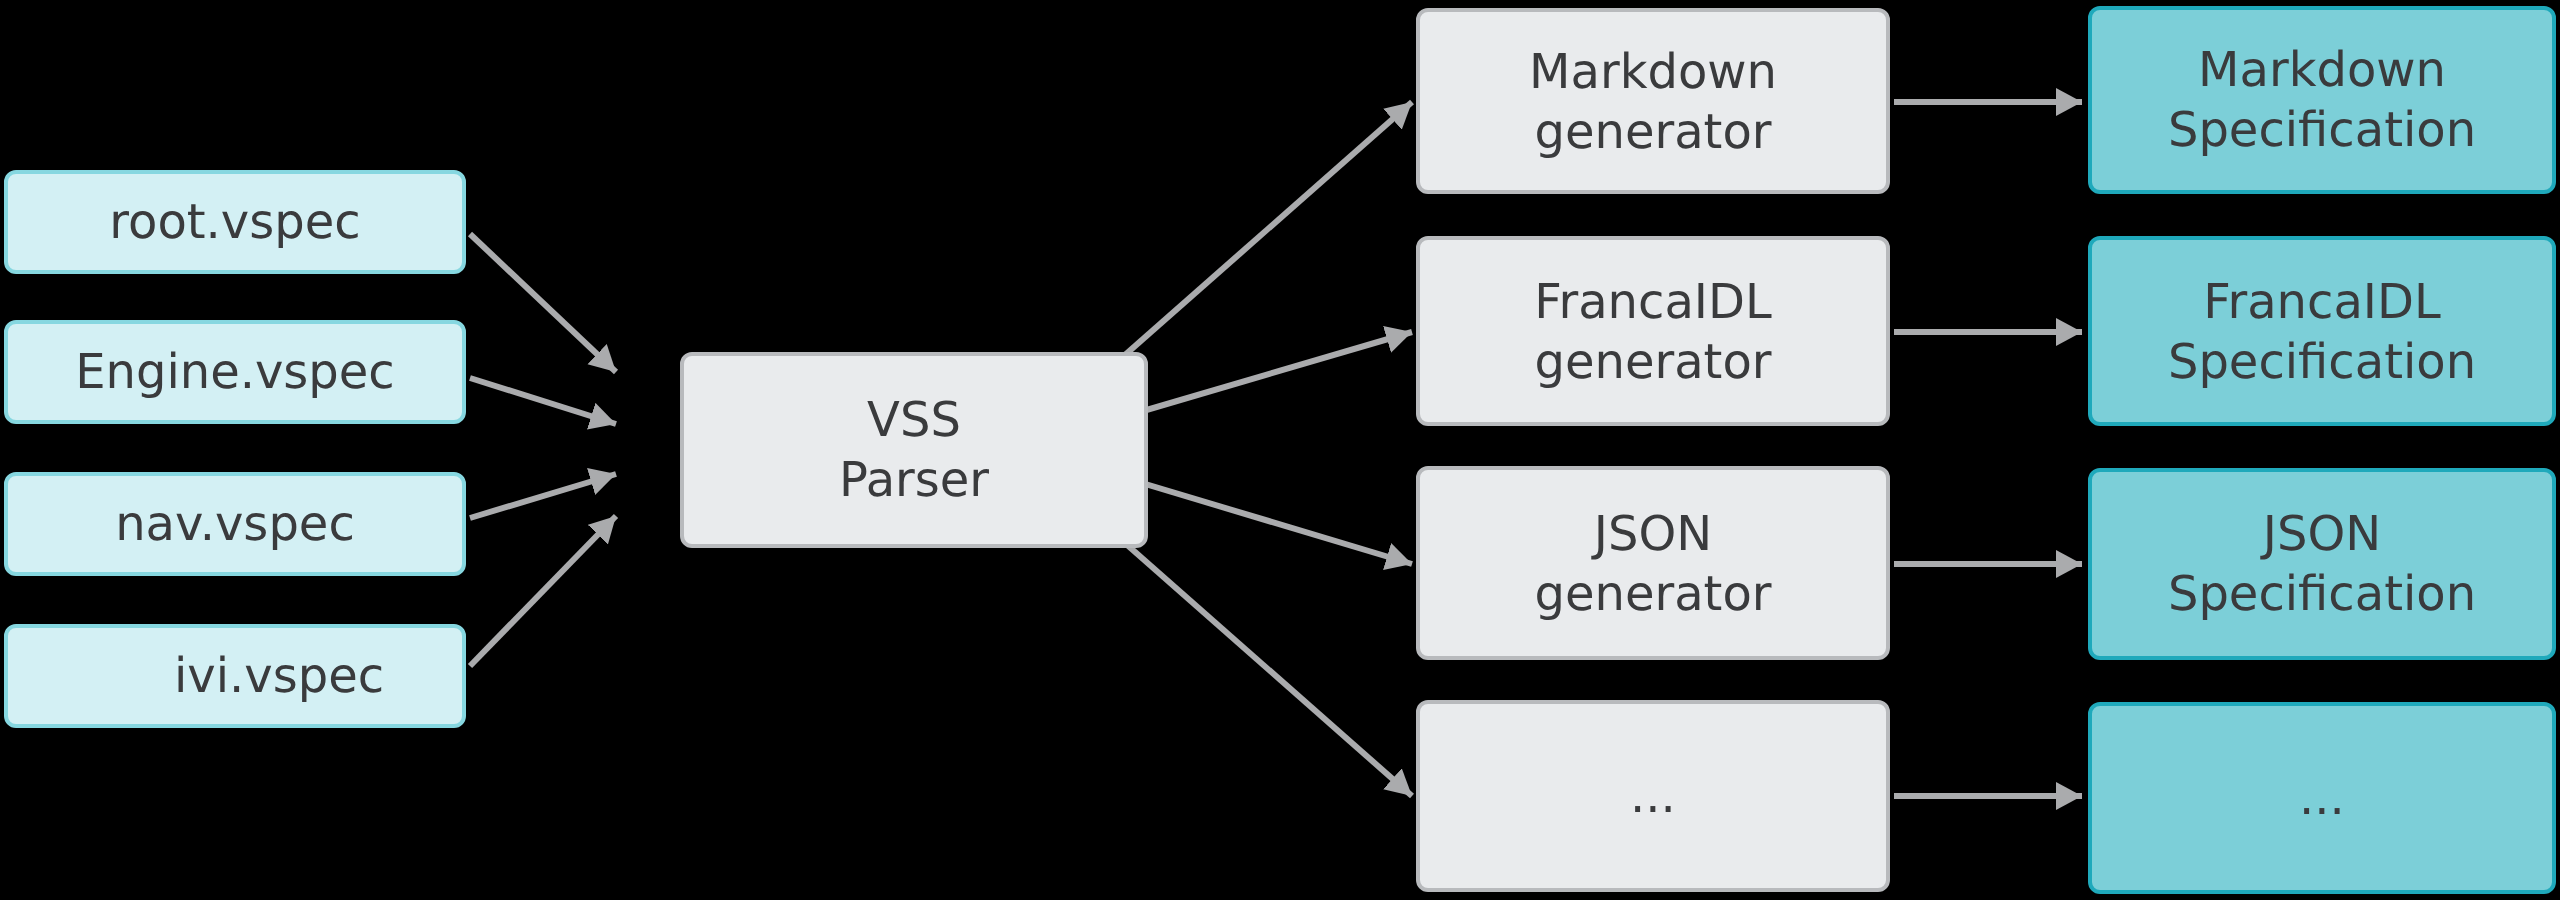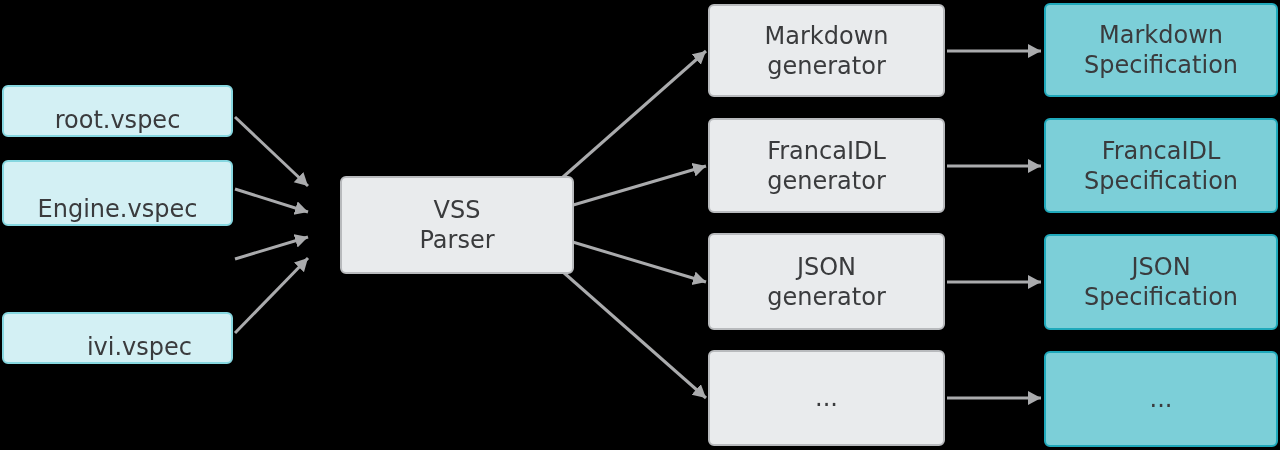--- a/index.html
+++ b/index.html
@@ -44,21 +44,20 @@
   .node .lbl {
     white-space: pre-line;
     font-size: 24px;
     line-height: 30px;
     color: var(--c-text, #3a3b3d);
     font-weight: 500;
   }
   .node.input {
     background: var(--c-input_fill, #d3f0f4);
     border-color: var(--c-input_border, #86d7e0);
-    align-items: flex-end;
   }
   .node.process {
     background: var(--c-process_fill, #e9ebed);
     border-color: var(--c-process_border, #b8babd);
   }
   .node.output {
     background: var(--c-output_fill, #7ccfd8);
     border-color: var(--c-output_border, #1fa9bb);
   }
 </style>
@@ -86,22 +85,25 @@
 
     <line class="arrow" x1="947" y1="51" x2="1041" y2="51" marker-end="url(#ah)"></line>
     <line class="arrow" x1="947" y1="166" x2="1041" y2="166" marker-end="url(#ah)"></line>
     <line class="arrow" x1="947" y1="282" x2="1041" y2="282" marker-end="url(#ah)"></line>
     <line class="arrow" x1="947" y1="398" x2="1041" y2="398" marker-end="url(#ah)"></line>
   </svg>
 
   <div class="node input" style="left:2px; top:85px; width:231px; height:52px;">
     <span class="lbl">root.vspec</span>
   </div>
-  <div class="node input" style="left:2px; top:160px; width:231px; height:66px;">
+  <div class="node input" style="left:2px; top:160px; width:231px; height:52px;">
     <span class="lbl">Engine.vspec</span>
+  </div>
+  <div class="node input" style="left:2px; top:236px; width:231px; height:52px;">
+    <span class="lbl">nav.vspec</span>
   </div>
   <div class="node input" style="left:2px; top:312px; width:231px; height:52px;padding-left:44px;">
     <span class="lbl">ivi.vspec</span>
   </div>
 
   <div class="node process" style="left:310px; top:176px; width:234px; height:98px;margin-left:30px;">
     <span class="lbl">VSS
 Parser</span>
   </div>
 

